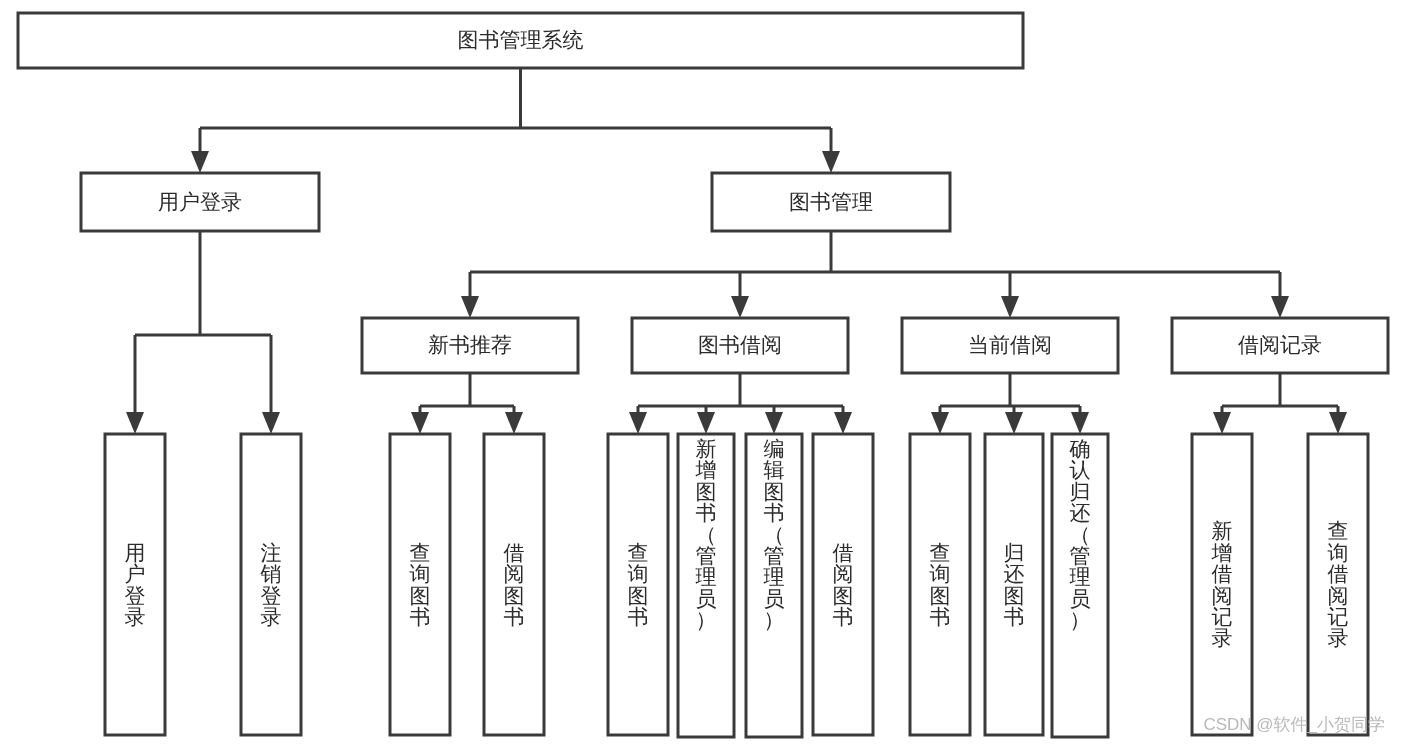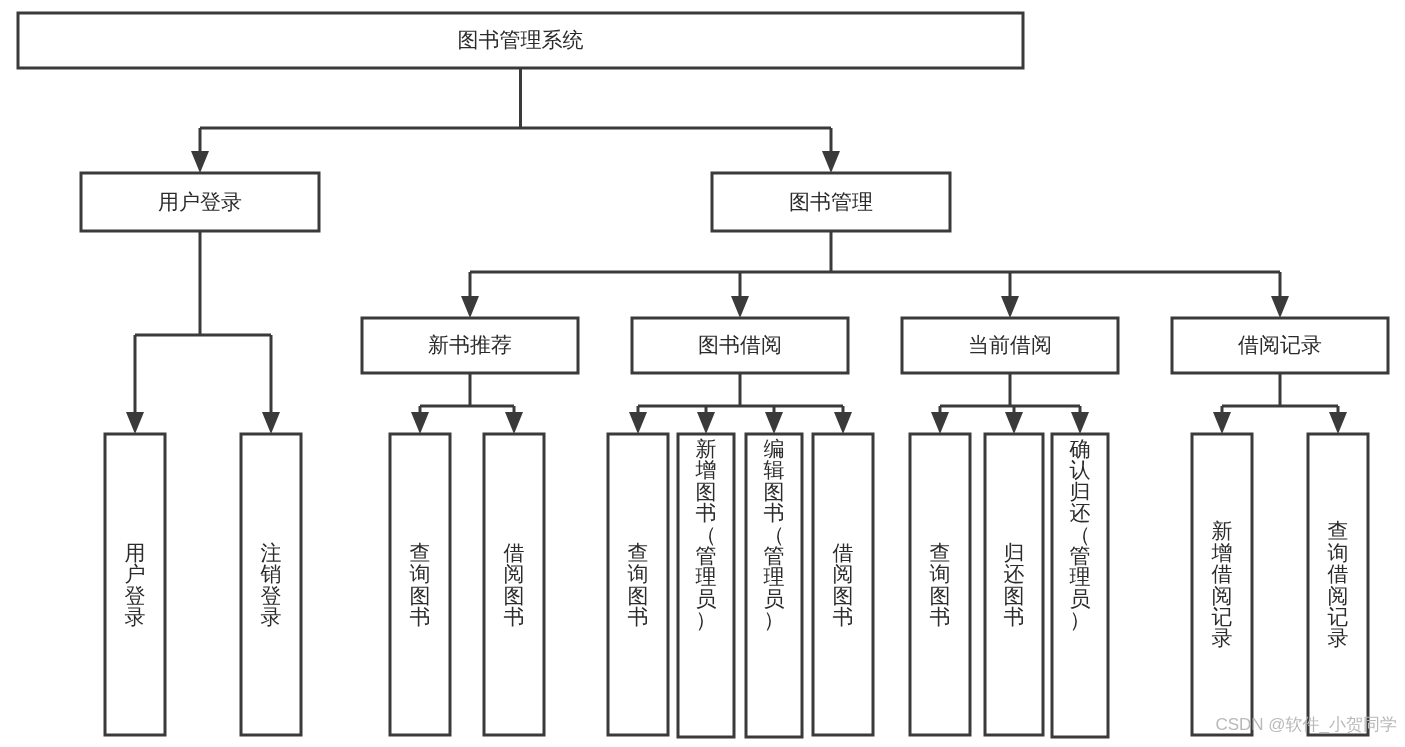--- a/index.html
+++ b/index.html
@@ -45,21 +45,21 @@
   }
   .node-label {
     fill: #2b2b2b;
     font-family: "Liberation Sans", "DejaVu Sans", sans-serif;
     font-size: 21px;
     text-anchor: middle;
     dominant-baseline: middle;
   }
   .watermark {
     position: absolute;
-    right: 8px;
+    right: 20px;
     bottom: 6px;
     color: #b9b9b9;
     font-size: 17px;
     font-family: "Liberation Sans", "DejaVu Sans", sans-serif;
     white-space: nowrap;
     user-select: none;
     pointer-events: none;
   }
   .vtext-wrap {
     position: absolute;

